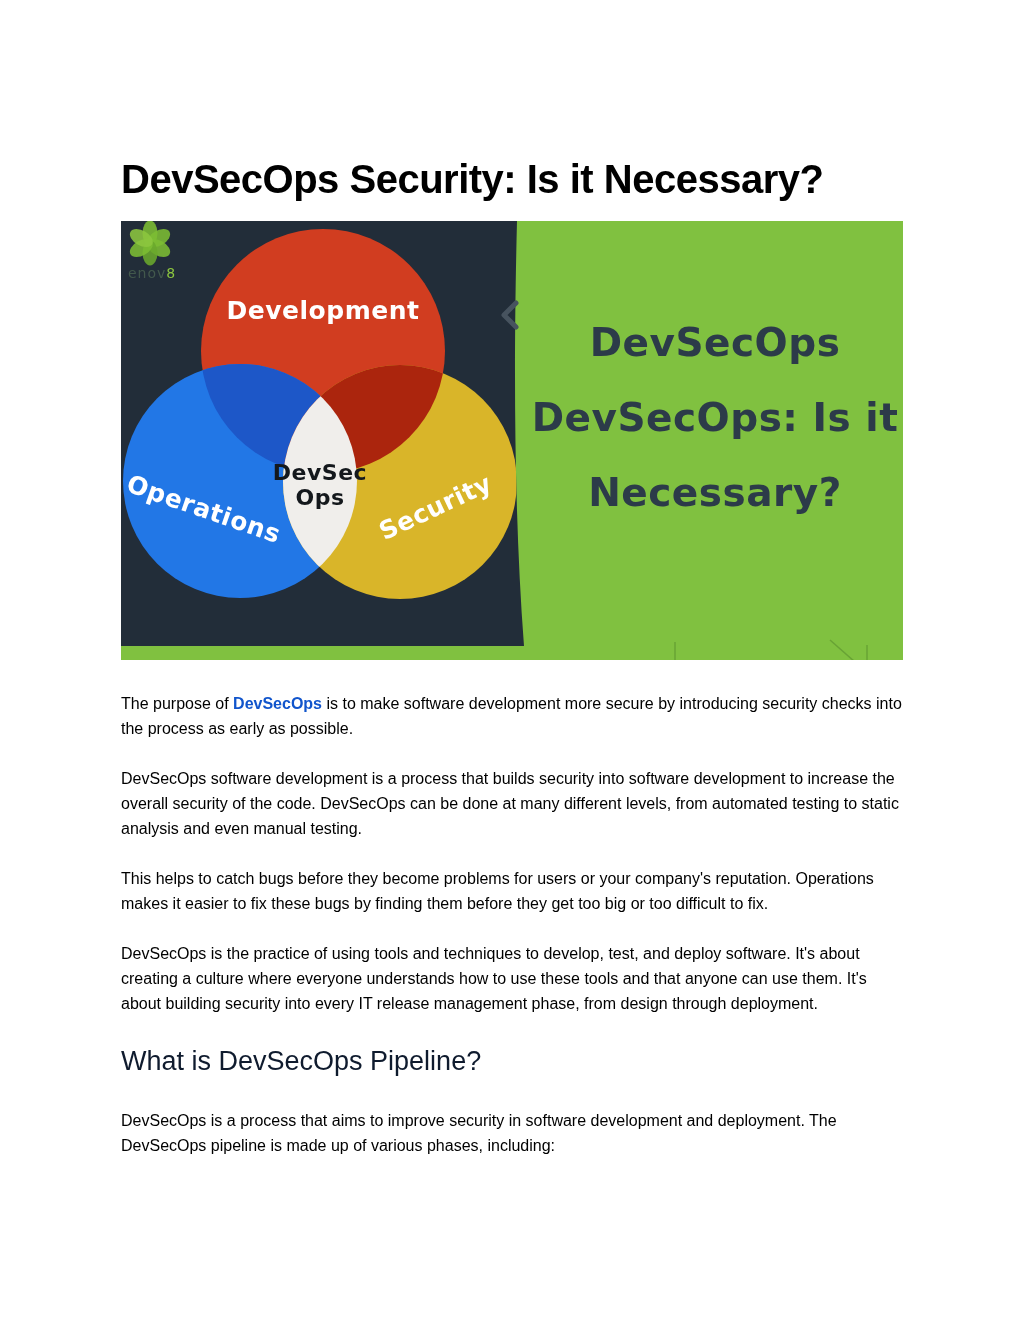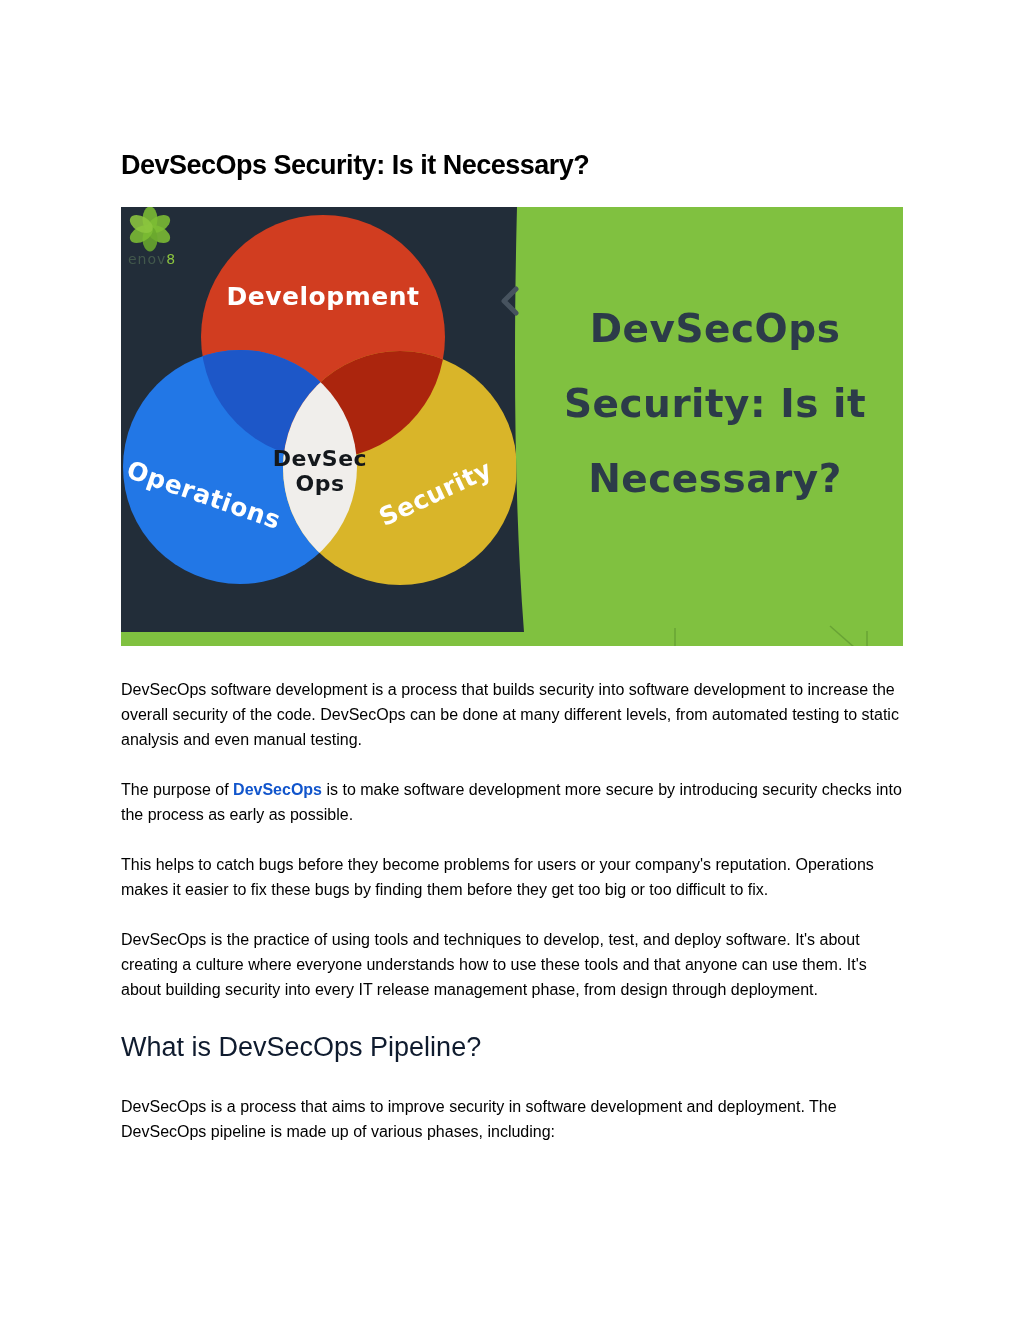--- a/index.html
+++ b/index.html
@@ -8,22 +8,22 @@
     width: 1024px;
     height: 1325px;
     background: #ffffff;
     font-family: "Liberation Sans", sans-serif;
     color: #000;
     overflow: hidden;
   }
   .content { padding: 144px 121px 0 121px; }
 
   h1.doc-title {
-    margin: 0 0 21px 0;
-    font-size: 27px;
+    margin: 14px 0 21px 0;
+    font-size: 40px;
     line-height: 42px;
     font-weight: bold;
     letter-spacing: -0.5px;
     color: #000000;
   }
 
   
   figure.hero {
     position: relative;
     margin: 0 0 31px 0;
@@ -138,28 +138,28 @@
           <text class="logo-text" x="7" y="57">
             <tspan fill="#42584c">enov</tspan><tspan fill="#8cc63f">8</tspan>
           </text>
         </g>
 
         <polyline points="395,82 383,94 395,106" fill="none" stroke="#47535f" stroke-width="5" stroke-linecap="round" stroke-linejoin="round"></polyline>
       </svg>
 
       <div class="hero-headline" style="color:#2c3b49;">
         <div>DevSecOps</div>
-        <div>Security: Is it</div>
+        <div>DevSecOps: Is it</div>
         <div>Necessary?</div>
       </div>
     </figure>
 
+    <p class="doc-p"><span>The purpose of </span><a class="doclink" href="#" style="color:#1155cc;">DevSecOps</a><span> is to make software development more secure by introducing security checks into the process as early as possible.</span></p>
+
     <p class="doc-p">DevSecOps software development is a process that builds security into software development to increase the overall security of the code. DevSecOps can be done at many different levels, from automated testing to static analysis and even manual testing.</p>
-
-    <p class="doc-p"><span>The purpose of </span><a class="doclink" href="#" style="color:#1155cc;">DevSecOps</a><span> is to make software development more secure by introducing security checks into the process as early as possible.</span></p>
 
     <p class="doc-p">This helps to catch bugs before they become problems for users or your company's reputation. Operations makes it easier to fix these bugs by finding them before they get too big or too difficult to fix.</p>
 
     <p class="doc-p">DevSecOps is the practice of using tools and techniques to develop, test, and deploy software. It's about creating a culture where everyone understands how to use these tools and that anyone can use them. It's about building security into every IT release management phase, from design through deployment.</p>
 
     <h2 class="doc-h2">What is DevSecOps Pipeline?</h2>
 
     <p class="doc-p">DevSecOps is a process that aims to improve security in software development and deployment. The DevSecOps pipeline is made up of various phases, including:</p>
 
   </div>

